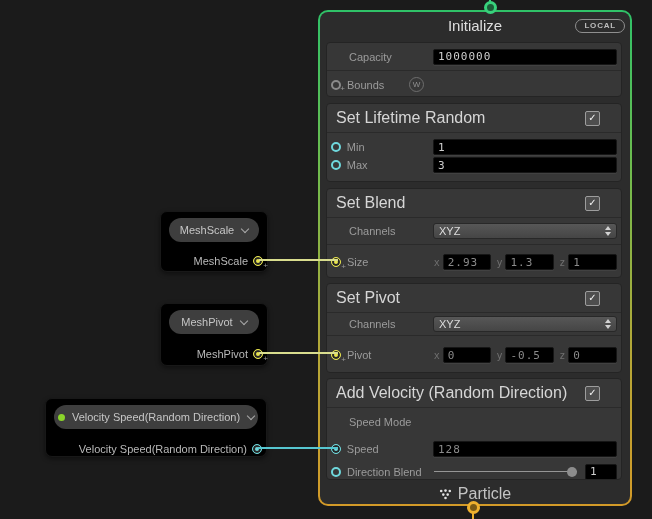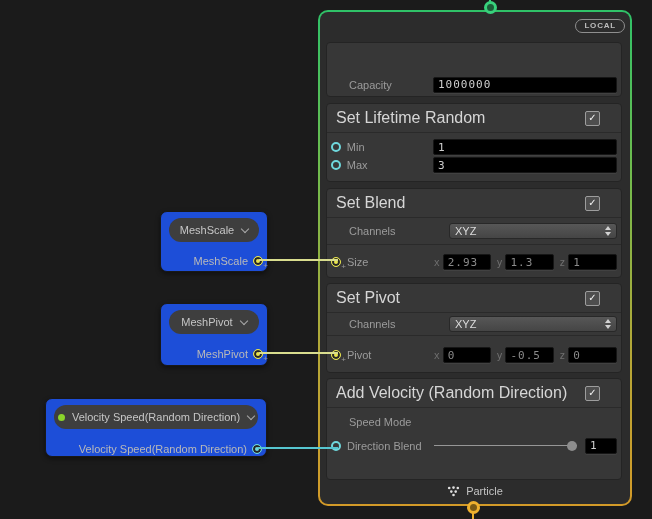--- a/index.html
+++ b/index.html
@@ -37,21 +37,21 @@
           box-shadow:0 1px 0 rgba(255,255,255,.05);}
   .tfield.full{width:184px;}
   .tfield.dim{color:#8b8b8b;}
   .vec{width:184px;display:flex;gap:5px;}
   .vgroup{display:flex;align-items:center;flex:1;min-width:0;}
   .vprefix{color:#707070;font:10px "DejaVu Sans Mono",monospace;margin-right:3px;}
   .vgroup .tfield{flex:1;min-width:0;}
 
   .dropdown{width:184px;height:16px;box-sizing:border-box;border:1px solid #282828;border-radius:3px;
             background:linear-gradient(#575757,#454545);display:flex;align-items:center;
-            padding:0 5px;color:#dcdcdc;font-size:11px;margin-left:16px;}
+            padding:0 5px;color:#dcdcdc;font-size:11px;}
   .dd-arrows{margin-left:auto;display:flex;flex-direction:column;gap:2px;align-items:center;}
   .tri-up{width:0;height:0;border-left:3px solid transparent;border-right:3px solid transparent;
           border-bottom:4px solid #d2d2d2;}
   .tri-down{width:0;height:0;border-left:3px solid transparent;border-right:3px solid transparent;
             border-top:4px solid #d2d2d2;}
 
   .slider{flex:1;position:relative;height:12px;display:flex;align-items:center;margin-right:8px;}
   .slider-track{height:1px;width:100%;background:#969696;}
   .slider-handle{position:absolute;right:0;top:1px;width:10px;height:10px;border-radius:50%;background:#8d8d8d;}
   .blend-field{width:32px;}
@@ -59,24 +59,24 @@
   
   .port{position:relative;width:10px;height:10px;border-radius:50%;box-sizing:border-box;flex:none;}
   .port.hollow{border:2px solid var(--c);background:transparent;}
   .port.filled{background:var(--c);border:1px solid var(--c);box-shadow:inset 0 0 0 2px #262626;}
   .plus{position:absolute;right:-6px;bottom:-5px;font-size:8px;color:#9a9a9a;
         font-family:"Liberation Sans",sans-serif;}
   .wbadge{width:13px;height:13px;border:1px solid #6e6e6e;border-radius:50%;color:#909090;
           font-size:8px;display:flex;align-items:center;justify-content:center;margin-left:2px;}
 
   .footer{position:absolute;top:473px;left:0;right:0;display:flex;align-items:center;
-          justify-content:center;gap:6px;color:#c3c3c3;font-size:11px;}
+          justify-content:center;gap:6px;color:#c3c3c3;font-size:16px;}
 
   
-  .opnode{position:absolute;background:#1d4ed8;border:1px solid #181818;border-radius:7px;
+  .opnode{position:absolute;background:#000000;border:1px solid #181818;border-radius:7px;
           box-shadow:0 2px 5px rgba(0,0,0,.45);box-sizing:border-box;}
   .pill{margin:6px 8px 0;height:24px;background:#3e3e3e;border-radius:12px;display:flex;
         align-items:center;justify-content:center;color:#c6c6c6;font-size:11px;}
   .chev{width:5px;height:5px;border-right:1.5px solid #ababab;border-bottom:1.5px solid #ababab;
         transform:rotate(45deg);margin-left:8px;margin-top:-3px;flex:none;}
   .expdot{width:7px;height:7px;border-radius:50%;background:#8ad42a;margin-right:7px;flex:none;}
   .outrow{display:flex;align-items:center;justify-content:flex-end;height:20px;padding-right:4px;
           color:#b9b9b9;font-size:11px;gap:5px;}
 
   
@@ -87,24 +87,25 @@
   .flowport.orange{border:3px solid #eeb02e;background:#7a5a16;}
 </style>
 </head>
 <body>
 
 <div id="canvas">
 
   <div class="context">
     <div class="context-inner">
 
+      <div class="ctx-title">Initialize</div>
       <div class="space-badge">LOCAL</div>
 
       <div class="block" style="top:30px;height:55px;">
-        <div class="row" style="height:27px;margin-top:28px;">
+        <div class="row" style="height:27px;">
           <div class="rlabel noport">Capacity</div>
           <div class="fields">
               <div class="tfield full">1000000</div>
             </div>
         </div>
         <div class="divider"></div>
         <div class="row" style="height:27px;">
           <div class="port-cell">
               <div class="port hollow" style="--c:#8a8a8a">
                 <span class="plus">+</span>
@@ -226,20 +227,29 @@
         </div>
       </div>
 
       <div class="block" style="top:366px;height:102px;">
         <div class="block-header">
           <div class="block-title">Add Velocity (Random Direction)</div>
           <div class="checkbox">✓</div>
         </div>
         <div class="row" style="height:28px;">
           <div class="rlabel noport">Speed Mode</div>
+        </div>
+        <div class="row" style="height:26px;">
+          <div class="port-cell">
+              <div class="port filled" style="--c:#6fd8dc"></div>
+            </div>
+          <div class="rlabel">Speed</div>
+          <div class="fields">
+              <div class="tfield full dim">128</div>
+            </div>
         </div>
         <div class="row" style="height:19px;">
           <div class="port-cell">
               <div class="port hollow" style="--c:#6fd8dc"></div>
             </div>
           <div class="rlabel">Direction Blend</div>
           <div class="fields">
             <div class="slider">
               <div class="slider-track"></div>
               <div class="slider-handle"></div>

